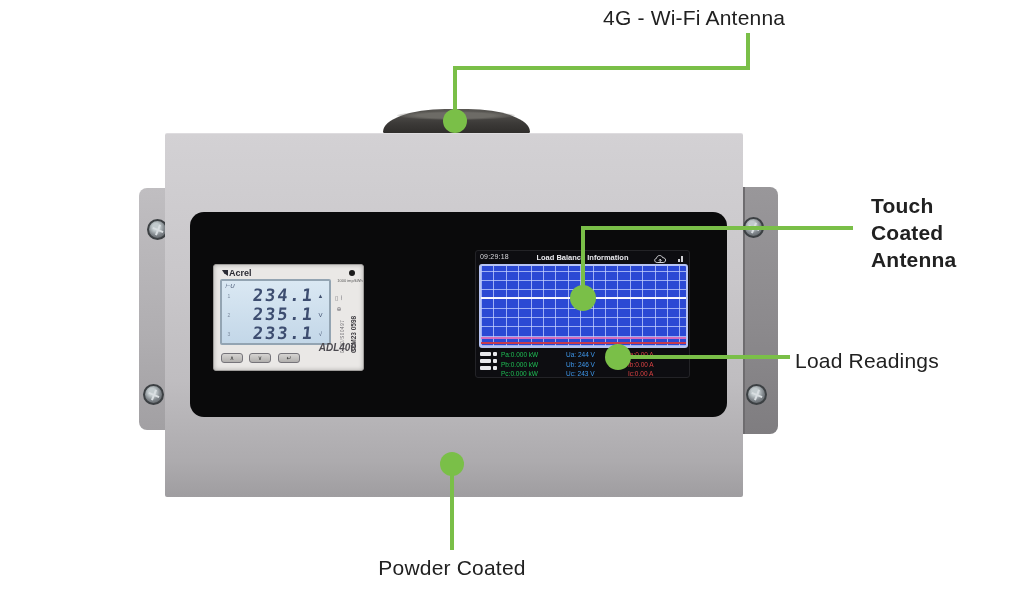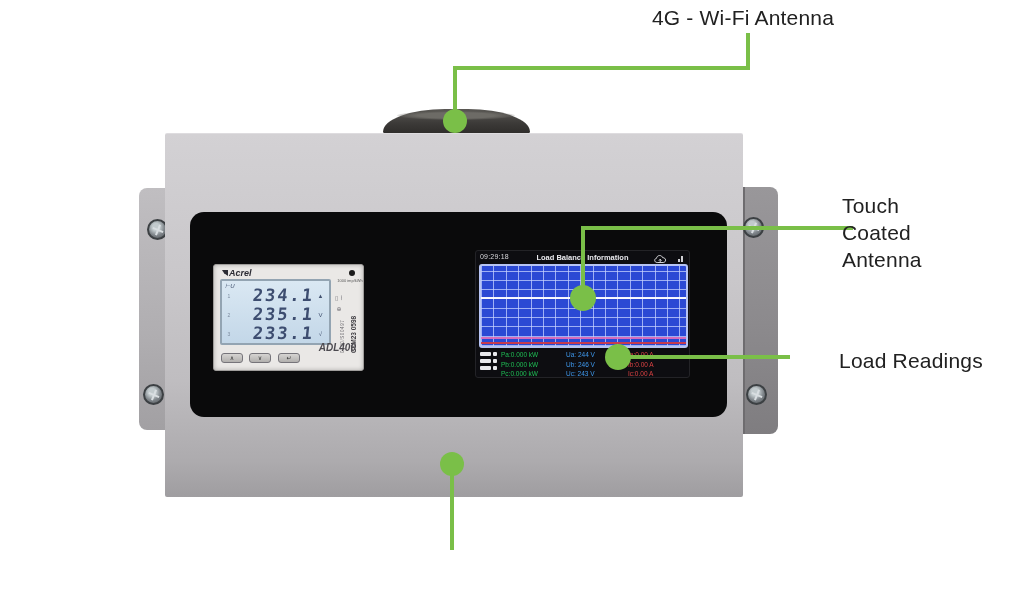--- a/index.html
+++ b/index.html
@@ -32,21 +32,21 @@
 
   .enclosure-body { position:absolute; left:165px; top:133px; width:578px; height:364px;
              background: linear-gradient(180deg,#d3d1d4 0%,#c9c7ca 40%,#bfbdc0 68%,#adabae 90%,#9f9da0 100%);
              border-top:1px solid #dedcdf; border-radius:2px; }
   .black-panel { position:absolute; left:190px; top:212px; width:537px; height:205px;
              background: #0a0a0b; border-radius:14px; }
 
   
   .meter { position:absolute; left:213px; top:264px; width:151px; height:107px; background:#eae8e6;
            border:1px solid #9f9d9b; border-radius:3px; box-shadow: inset 0 0 4px rgba(0,0,0,.25); }
-  .meter-brand { position:absolute; left:15px; top:3px; font-size:9px; font-weight:bold; font-style:italic; color:#2c2c34; }
+  .meter-brand { position:absolute; left:15px; top:3px; font-size:9px; font-weight:bold; color:#2c2c34; }
   .meter-brand-mark { position:absolute; left:8px; top:5px; width:6px; height:6px; background:#2c2c34;
            clip-path: polygon(0 0, 100% 0, 100% 100%, 35% 55%); }
   .lcd { position:absolute; left:6px; top:14px; width:111px; height:66px; border-radius:2px;
          background: linear-gradient(180deg,#dae8f3,#c3d7e8); border:2px solid #93a4b2; }
   .lcd-indicator { position:absolute; left:3px; top:1px; font-size:6px; font-style:italic; color:#41506e; }
   .lcd-rows { position:absolute; left:2px; top:5px; right:2px; }
   .lcd-row { display:flex; align-items:center; height:19px; }
   .lcd-num { width:10px; font-size:5px; color:#7d8ca0; text-align:center; }
   .lcd-val { flex:1; text-align:right; font-family:"DejaVu Sans Mono", monospace; font-weight:bold;
              font-size:17px; color:#3d4d70; letter-spacing:2px; transform: skewX(-6deg); line-height:19px; }
@@ -185,37 +185,38 @@
       <div>Ub: 246 V</div>
       <div>Uc: 243 V</div>
     </div>
     <div class="ts-col ts-col-current">
       <div>Ia:0.00 A</div>
       <div>Ib:0.00 A</div>
       <div>Ic:0.00 A</div>
     </div>
   </div>
 
-  <div class="label" style="left:603px; top:4px; width:280px; text-align:center;">4G - Wi-Fi Antenna</div>
+  <div class="label" style="left:603px; top:4px; width:280px; text-align:left;">4G - Wi-Fi Antenna</div>
   <div class="cl-line" style="left:746px; top:33px; width:4px; height:37px;"></div>
   <div class="cl-line" style="left:453px; top:66px; width:297px; height:4px;"></div>
   <div class="cl-line" style="left:453px; top:66px; width:4px; height:50px;"></div>
   <div class="cl-dot" style="left:443px; top:109px; width:24px; height:24px;"></div>
 
   <div class="cl-dot" style="left:570px; top:285px; width:26px; height:26px;"></div>
   <div class="cl-line" style="left:581px; top:226px; width:4px; height:74px;"></div>
   <div class="cl-line" style="left:581px; top:226px; width:272px; height:4px;"></div>
-  <div class="label" style="left:842px; top:192px;">
+  <div class="label" style="left:871px; top:192px;font-weight:bold;">
     <div>Touch</div>
     <div>Coated</div>
     <div>Antenna</div>
   </div>
 
   <div class="cl-dot" style="left:605px; top:344px; width:26px; height:26px;"></div>
   <div class="cl-line" style="left:618px; top:355px; width:172px; height:4px;"></div>
-  <div class="label" style="left:839px; top:347px;">Load Readings</div>
+  <div class="label" style="left:795px; top:347px;">Load Readings</div>
 
   <div class="cl-dot" style="left:440px; top:452px; width:24px; height:24px;"></div>
   <div class="cl-line" style="left:450px; top:464px; width:4px; height:86px;"></div>
   <div class="label" style="left:312px; top:553px; width:280px; text-align:center; line-height:29px;">
+    <div>Powder Coated</div>
   </div>
 
 </div>
 
 </body></html>

